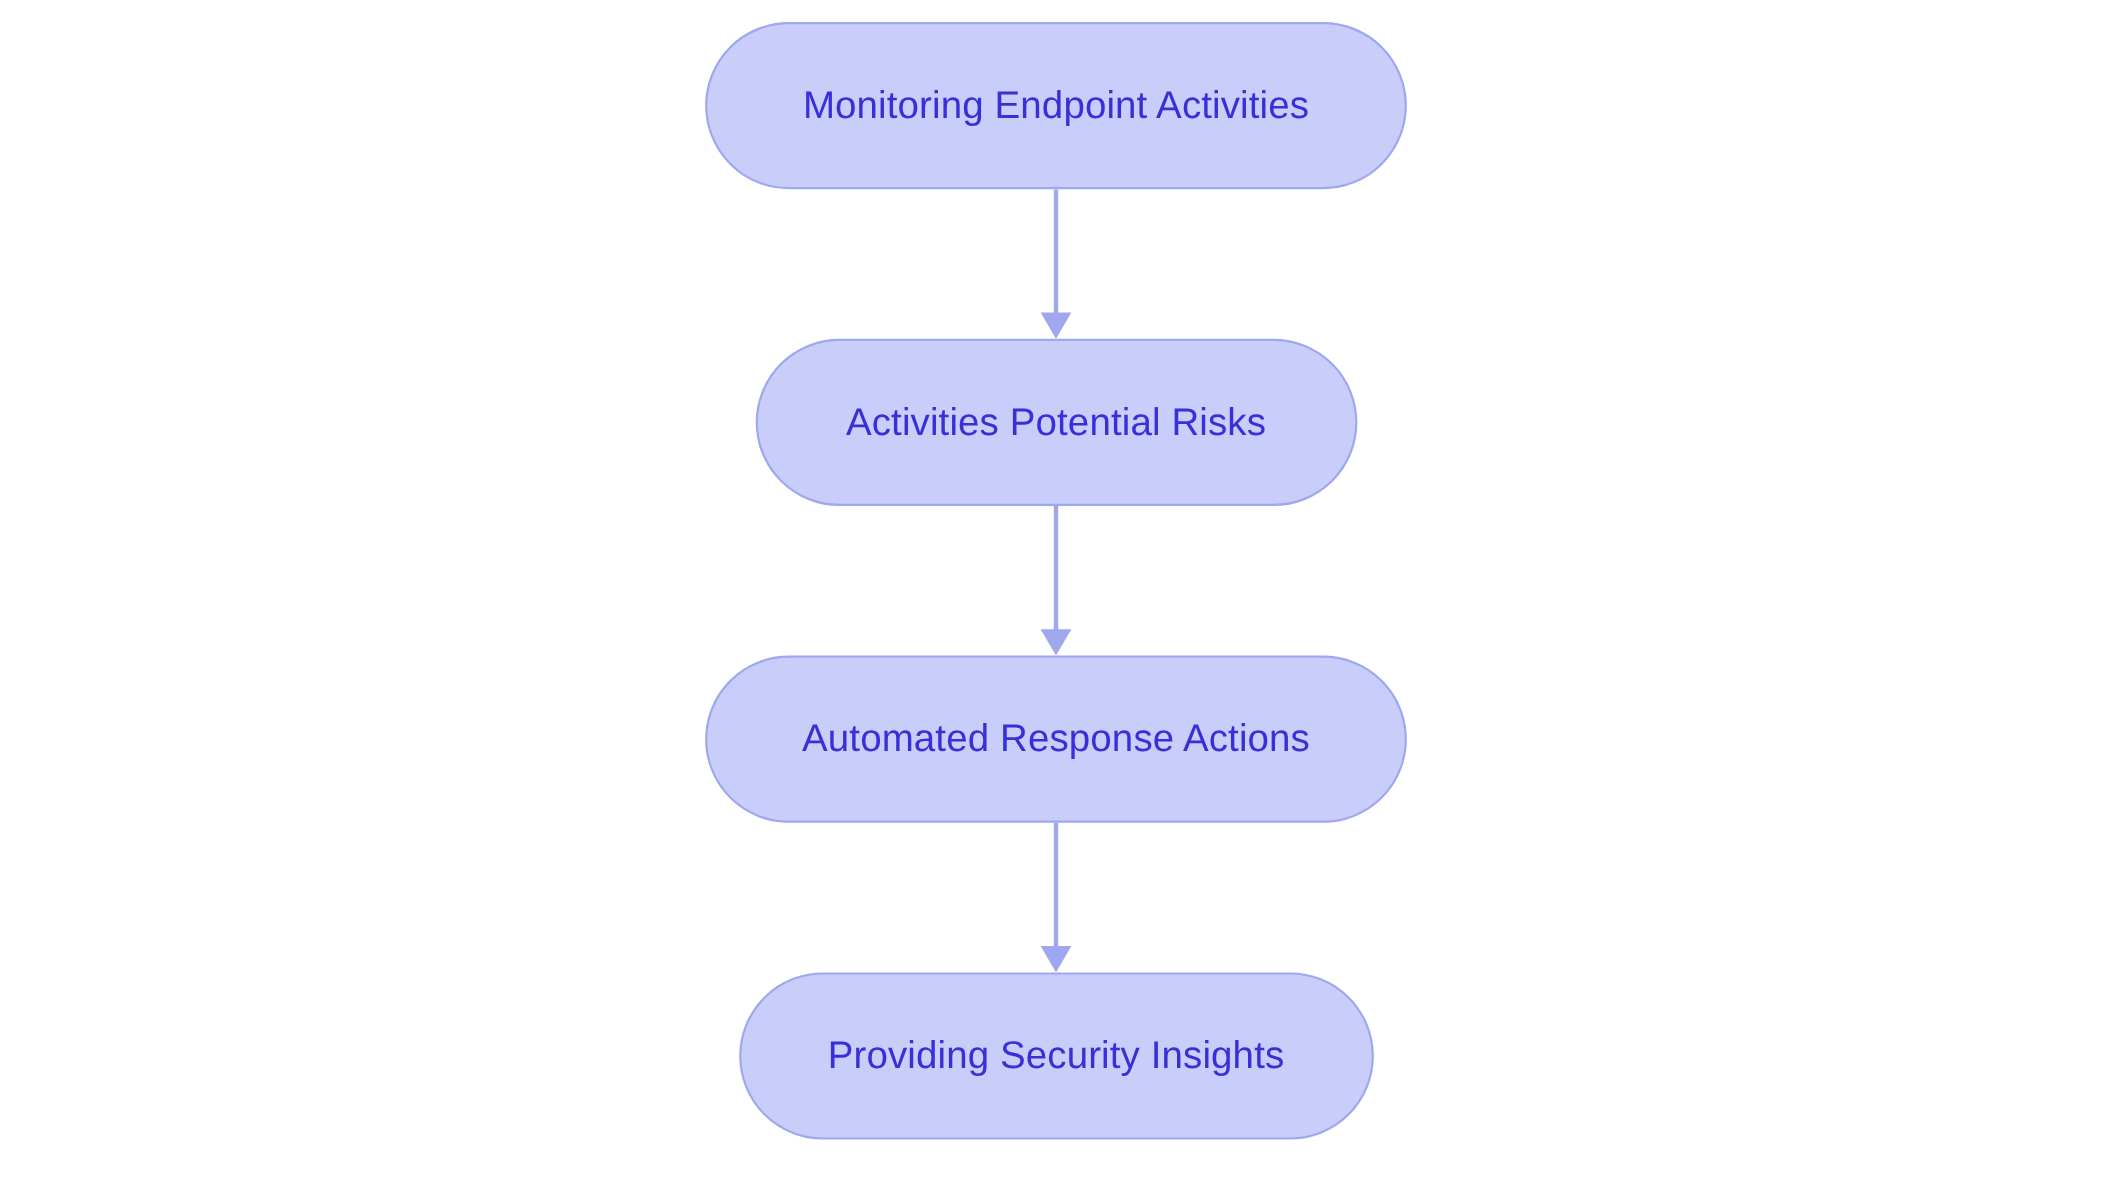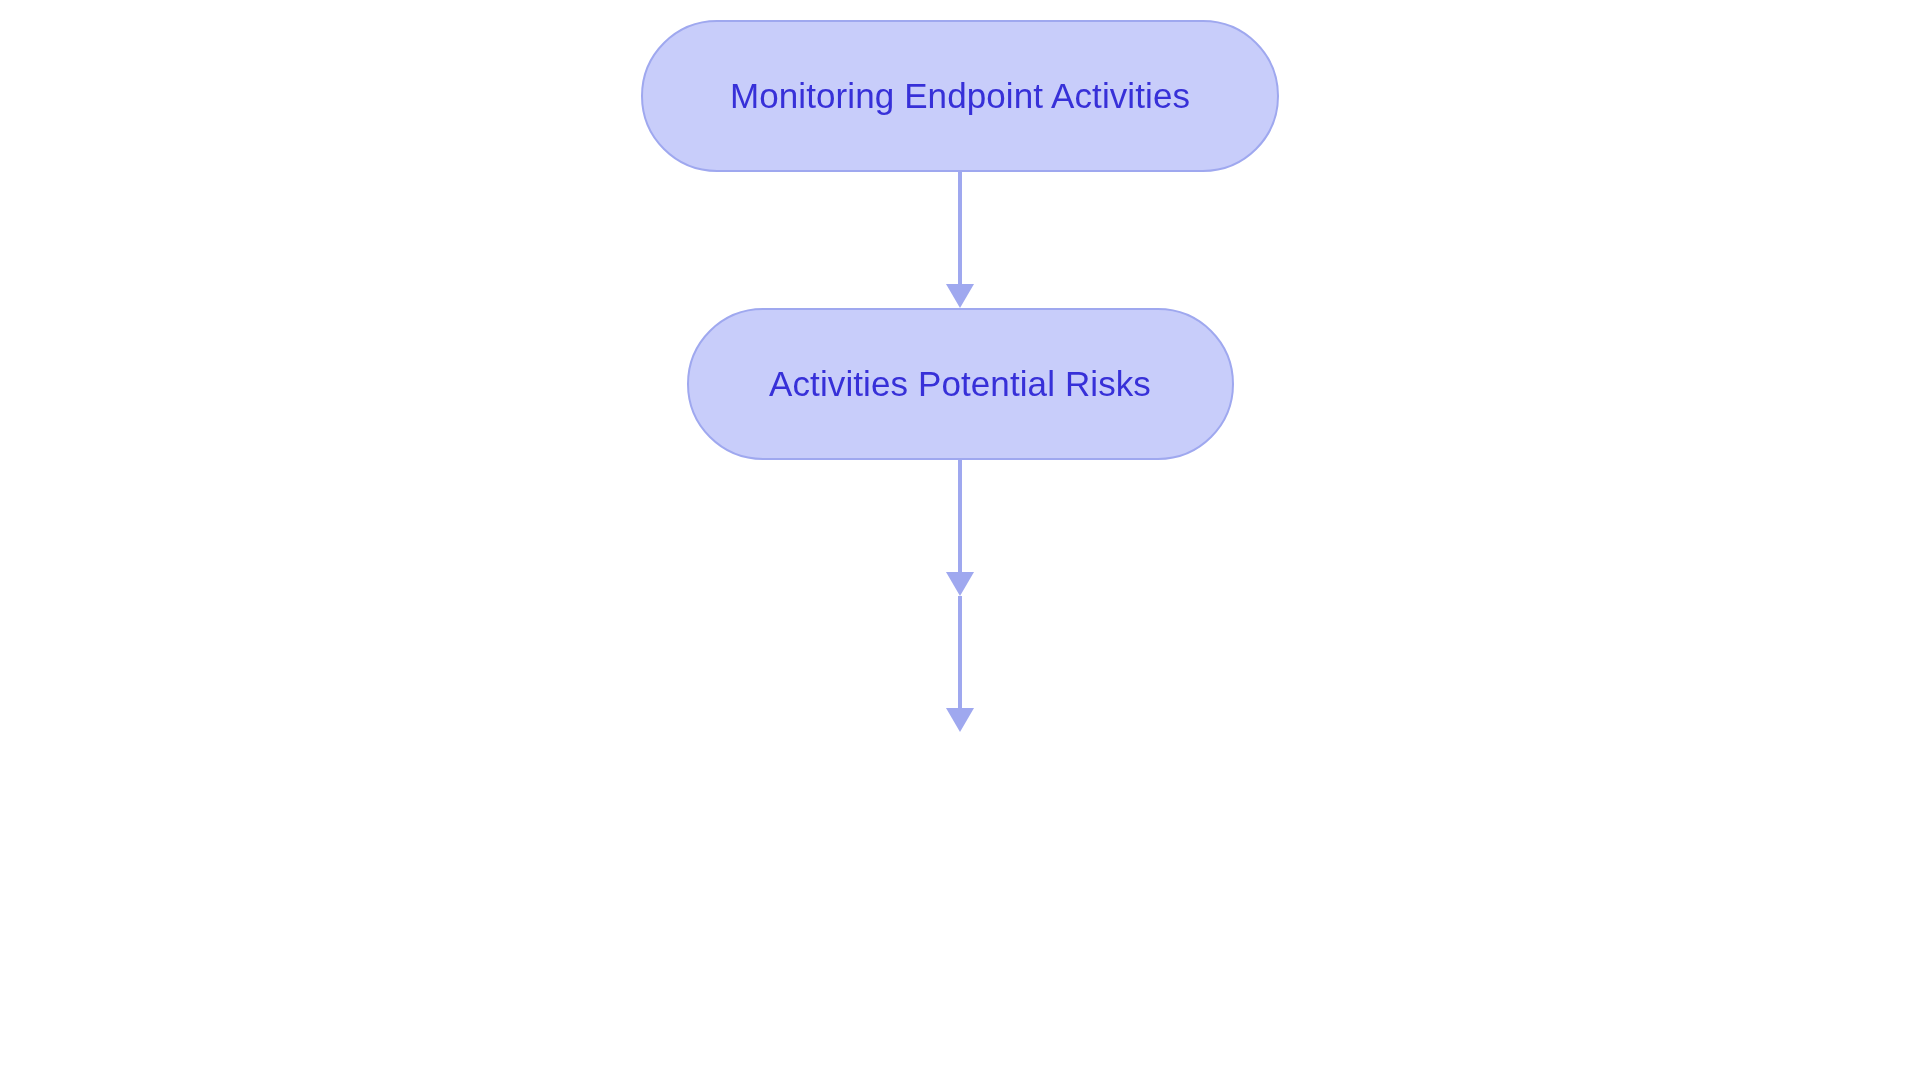--- a/index.html
+++ b/index.html
@@ -103,23 +103,29 @@
       <span class="node-label">Activities Potential Risks</span>
     </div>
 
     <div class="connector">
       <svg viewBox="0 0 30 136" xmlns="http://www.w3.org/2000/svg">
         <line x1="15" y1="0" x2="15" y2="114" stroke="#9fa8ef" stroke-width="4"></line>
         <polygon points="1,112 29,112 15,136" fill="#9fa8ef"></polygon>
       </svg>
     </div>
 
+    <div class="node node-w3">
+      <span class="node-label">Automated Response Actions</span>
+    </div>
 
     <div class="connector">
       <svg viewBox="0 0 30 136" xmlns="http://www.w3.org/2000/svg">
         <line x1="15" y1="0" x2="15" y2="114" stroke="#9fa8ef" stroke-width="4"></line>
         <polygon points="1,112 29,112 15,136" fill="#9fa8ef"></polygon>
       </svg>
     </div>
 
+    <div class="node node-w4">
+      <span class="node-label">Providing Security Insights</span>
+    </div>
 
   </div>
 </div>
 
 </body></html>

